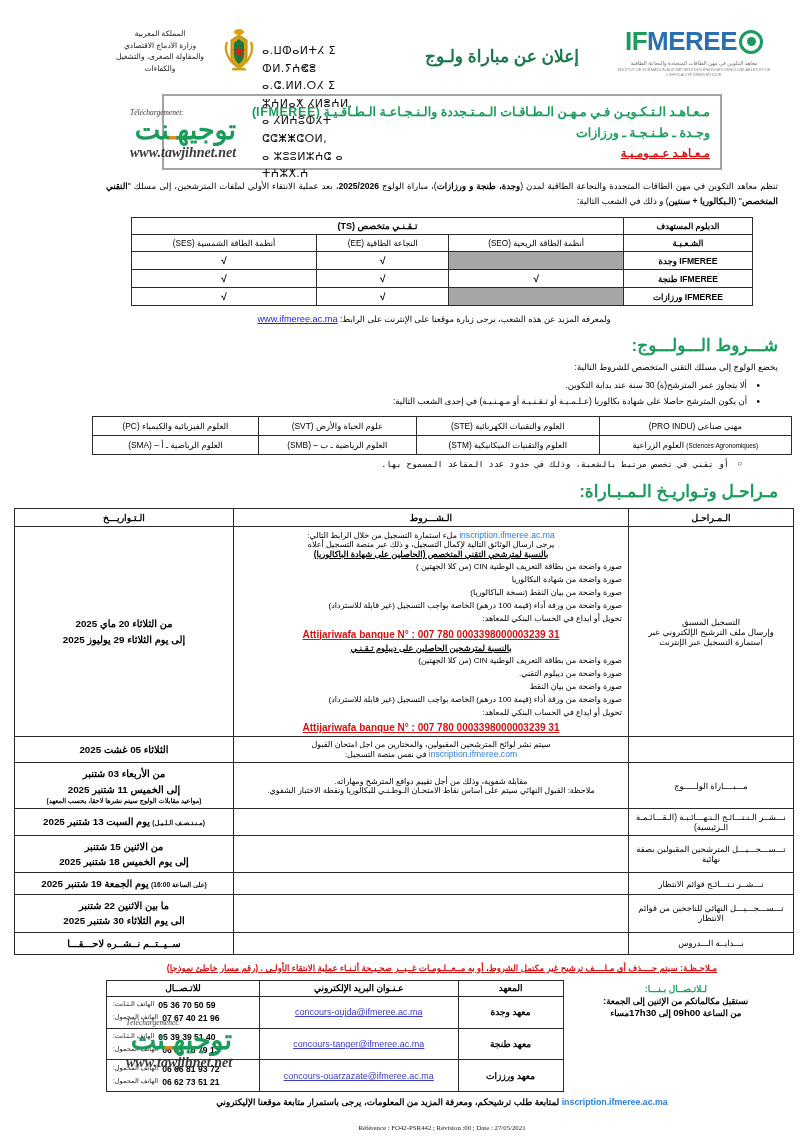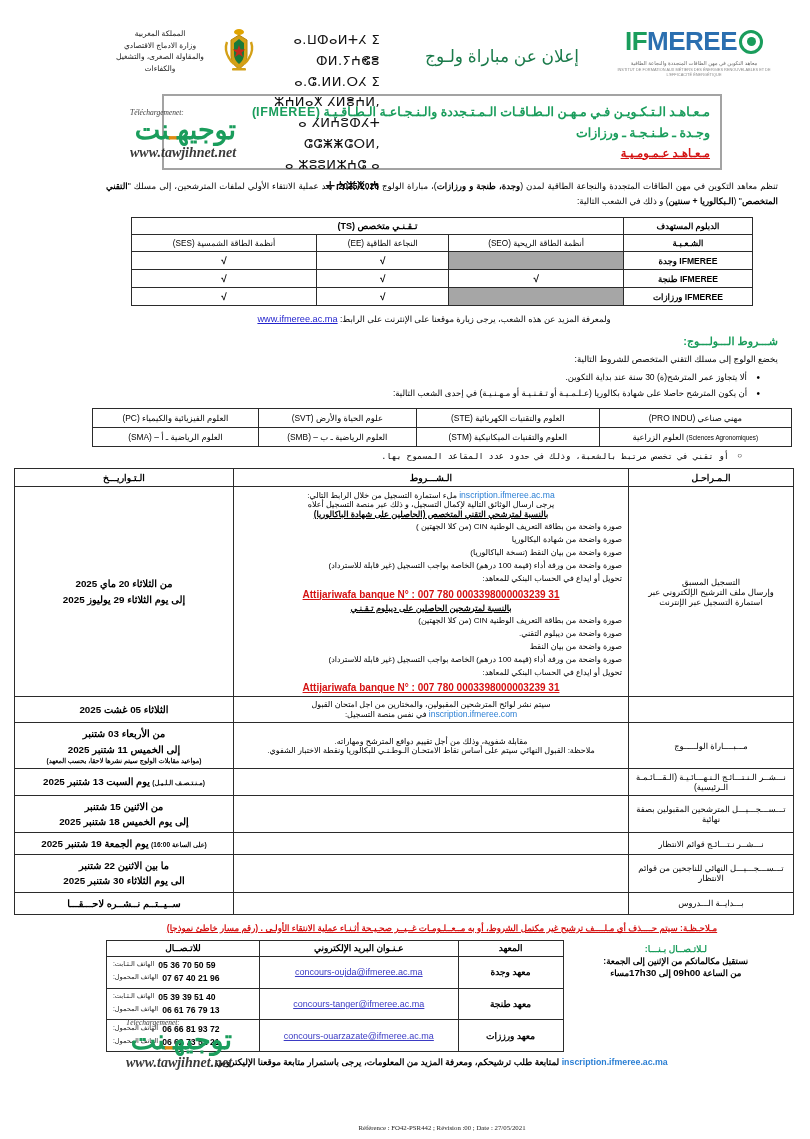--- a/index.html
+++ b/index.html
@@ -14,23 +14,23 @@
   }
   .page{position:relative;width:736px;height:1139px;padding:16px;box-sizing:border-box;}
 
   
   .header{display:flex;flex-direction:row-reverse;align-items:flex-start;
           justify-content:space-between;padding:8px 14px 0 14px;box-sizing:border-box;height:72px;}
   .min-block{display:flex;flex-direction:row-reverse;align-items:flex-start;gap:6px;}
   .min-text{font-size:7.5px;line-height:1.55;text-align:center;color:#1a1a1a;padding-top:4px;width:112px;}
   .crest{width:34px;height:46px;position:relative;margin-top:2px;}
   .crest svg{width:34px;height:46px;display:block;}
-  .tifinagh{font-size:13px;line-height:1.6;letter-spacing:.4px;color:#111;text-align:right;
-            padding-top:6px;width:118px;font-family:"DejaVu Sans", sans-serif;direction:ltr;}
-  .ann-title{color:#1a7a4a;font-size:17px;font-weight:normal;padding-top:22px;letter-spacing:.5px;margin-left:16px;}
+  .tifinagh{font-size:11px;line-height:1.6;letter-spacing:.4px;color:#111;text-align:left;
+            padding-top:6px;width:118px;font-family:"DejaVu Sans", sans-serif;direction:ltr;margin-top:12px;}
+  .ann-title{color:#1a7a4a;font-size:17px;font-weight:bold;padding-top:22px;letter-spacing:.5px;margin-left:16px;}
   .logo-wrap{display:flex;flex-direction:column;align-items:center;width:172px;padding-top:2px;}
   .logo-main{display:flex;align-items:center;gap:2px;}
   .logo-ring{width:24px;height:24px;border-radius:50%;border:3.5px solid #1a9d5c;position:relative;
              display:flex;align-items:center;justify-content:center;box-sizing:border-box;}
   .logo-ring::after{content:"";width:9px;height:9px;border-radius:50%;background:#1a9d5c;}
   .logo-word{font-size:26px;font-weight:bold;color:#1a9d5c;letter-spacing:-.5px;
              font-family:"Liberation Sans", sans-serif;direction:ltr;}
   .logo-word .blue{color:#2b6fb0;}
   .logo-sub1{font-size:5.3px;color:#6b6b6b;direction:rtl;margin-top:3px;text-align:center;line-height:1.3;}
   .logo-sub2{font-size:3.9px;color:#8a8a8a;direction:ltr;text-align:center;margin-top:1px;line-height:1.25;}
@@ -65,21 +65,21 @@
   .tbl1 .ts-head{font-weight:bold;font-size:9px;}
   .tbl1 .spec{font-size:8.2px;}
   .tbl1 .inst{font-weight:bold;font-size:8.6px;text-align:center;}
   .tbl1 .chk{font-weight:bold;font-size:10px;}
   .tbl1 .grey{background:#a6a6a6;}
 
   .sitenote{margin:8px 16px 0 0;font-size:8.5px;text-align:center;direction:rtl;}
   .sitelink{color:#2222cc;text-decoration:underline;direction:ltr;display:inline-block;font-size:9.2px;}
 
   
-  .sec{color:#1a9d5c;font-weight:bold;font-size:11px;letter-spacing:1.6px;margin:11px 16px 0 16px;}
+  .sec{color:#1a9d5c;font-weight:bold;font-size:17px;letter-spacing:1.6px;margin:11px 16px 0 16px;}
   .sec-sub{font-size:8.6px;margin:6px 16px 0 16px;}
   ul.conds{margin:5px 34px 0 16px;padding:0;list-style:none;font-size:8.5px;line-height:1.9;}
   ul.conds li{position:relative;padding-right:13px;}
   ul.conds li::before{content:"•";position:absolute;right:0;top:-1px;font-size:10px;}
   .sub-circ{margin:4px 52px 0 16px;font-size:8.5px;position:relative;padding-right:13px;font-family:Liberation Mono, monospace;}
   .sub-circ::before{content:"○";position:absolute;right:0;top:0;font-size:8px;}
 
   
   .tbl2{width:700px;margin:6px auto 0 auto;font-size:8.4px;}
   .tbl2 td{border:1px solid #2b2b2b;padding:4px 8px;text-align:center;}
@@ -246,20 +246,21 @@
       <td><span class="tiny">(Sciences Agronomiques)</span> <span>العلوم الزراعية</span></td>
       <td>العلوم والتقنيات الميكانيكية (STM)</td>
       <td>العلوم الرياضية ـ ب – (SMB)</td>
       <td>العلوم الرياضية ـ أ – (SMA)</td>
     </tr>
   </tbody>
     </table>
 
   <div class="sub-circ">أو تقني في تخصص مرتبط بالشعبة، وذلك في حدود عدد المقاعد المسموح بها.</div>
 
+  <div class="sec">مـراحـل وتـواريـخ الـمـبـاراة:</div>
   <table class="tbl3">
     <tbody>
         <tr>
       <th class="c-stage">الـمـراحـل</th>
       <th>الـشـــروط</th>
       <th class="c-date">الـتـواريـــخ</th>
     </tr>
 
     <tr>
       <td class="c-stage">

